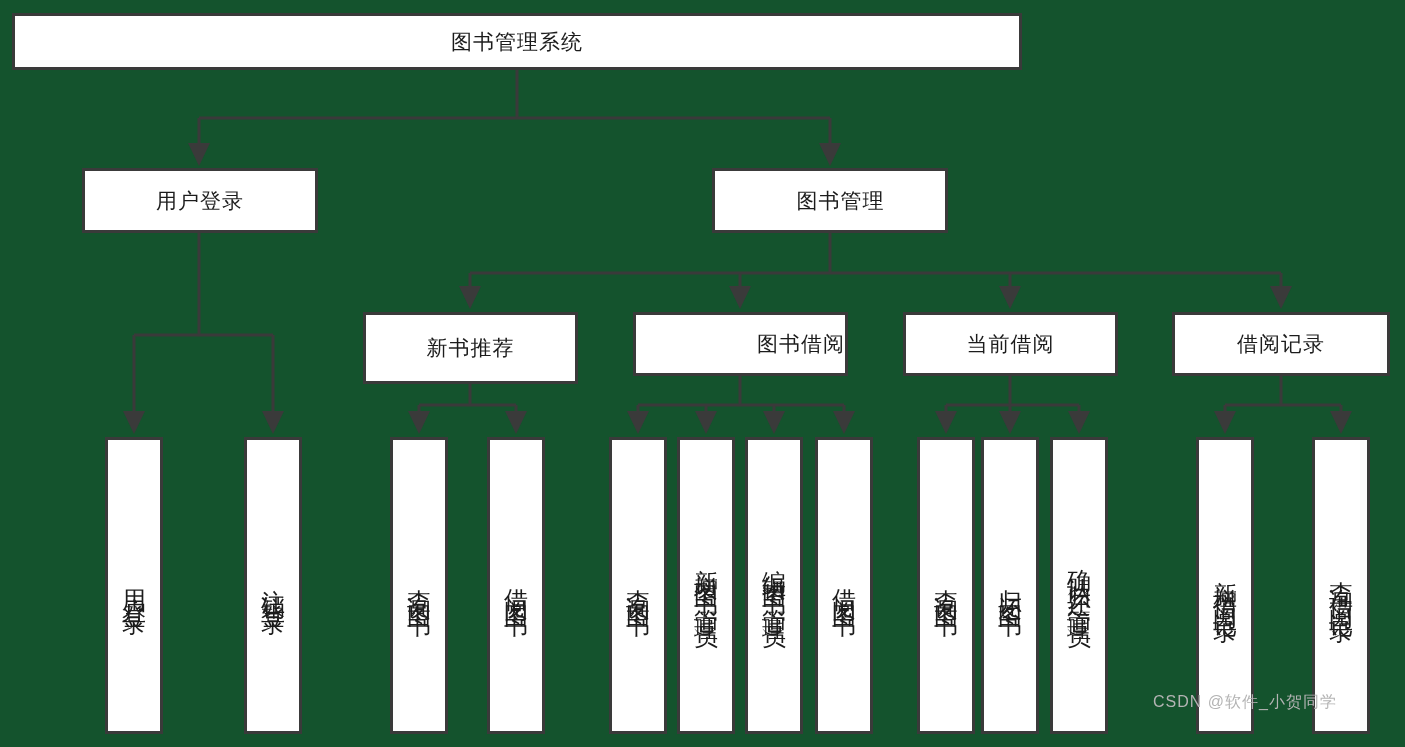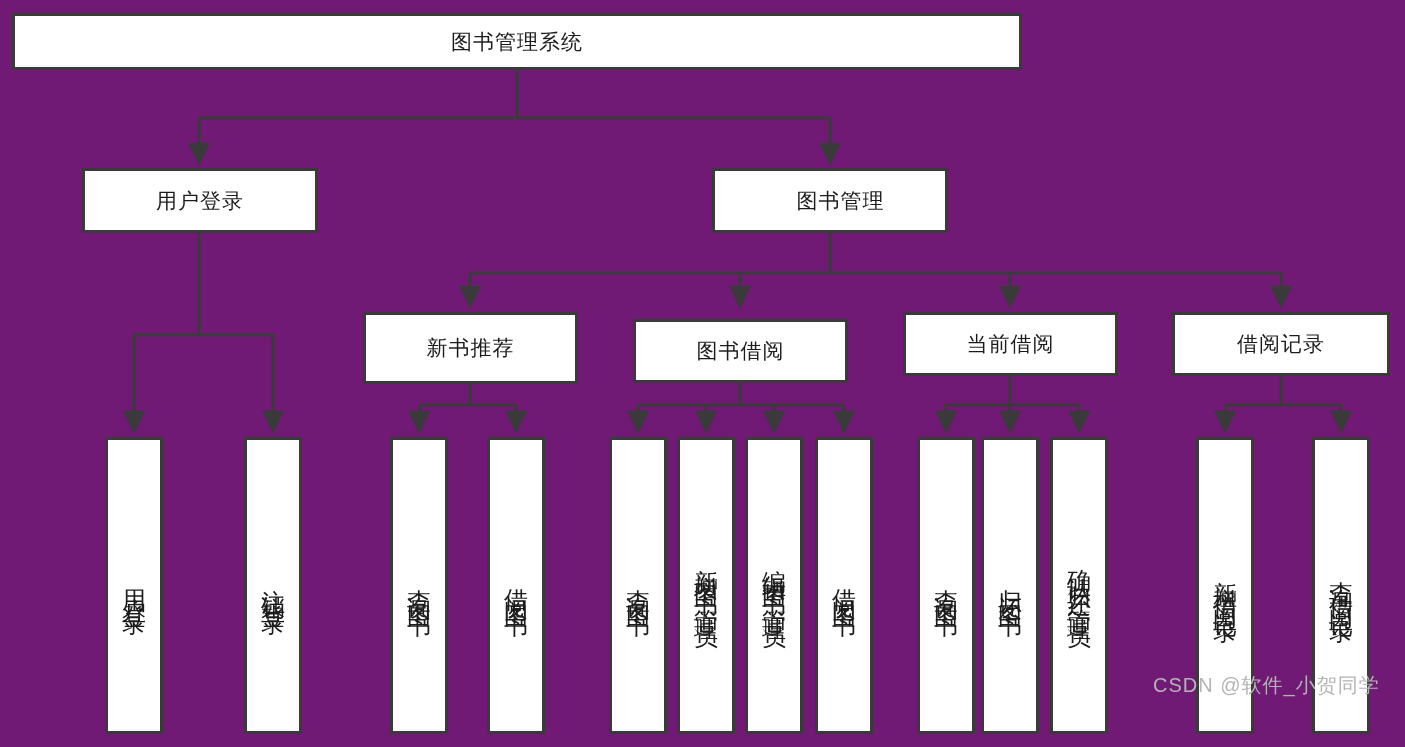--- a/index.html
+++ b/index.html
@@ -1,20 +1,20 @@
 <!DOCTYPE html>
 <html><head>
 <meta charset="utf-8">
 <style>
   html, body { margin: 0; padding: 0; background: #ffffff; }
   .canvas {
     position: relative;
     width: 1405px;
     height: 747px;
-    background: #701a75;
+    background: #14532d;
     font-family: "Liberation Sans", sans-serif;
     overflow: hidden;
   }
   svg.connectors {
     position: absolute;
     left: 0; top: 0;
     width: 1405px; height: 747px;
   }
   svg.connectors path {
     stroke: #3a3a3a;
@@ -43,22 +43,22 @@
   .vbox span {
     writing-mode: vertical-rl;
     text-orientation: mixed;
     font-size: 24px;
     letter-spacing: 8px;
     white-space: nowrap;
   }
   .watermark {
     position: absolute;
     left: 1153px;
-    top: 672px;
-    font-size: 20px;
+    top: 692px;
+    font-size: 16px;
     letter-spacing: 1px;
     color: #b4b4b4;
     white-space: nowrap;
     z-index: 5;
   }
 </style>
 </head>
 <body>
 
 <div class="canvas">
@@ -113,21 +113,21 @@
   <div class="box hbox" style="left:82px; top:168px; width:236px; height:65px;">
     <span>用户登录</span>
   </div>
   <div class="box hbox" style="left:712px; top:168px; width:236px; height:65px;padding-left:21px;">
     <span>图书管理</span>
   </div>
 
   <div class="box hbox" style="left:363px; top:312px; width:215px; height:72px;">
     <span>新书推荐</span>
   </div>
-  <div class="box hbox" style="left:633px; top:319px; width:215px; height:64px;">
+  <div class="box hbox" style="left:633px; top:312px; width:215px; height:64px;justify-content:flex-end;">
     <span>图书借阅</span>
   </div>
   <div class="box hbox" style="left:903px; top:312px; width:215px; height:64px;">
     <span>当前借阅</span>
   </div>
   <div class="box hbox" style="left:1172px; top:312px; width:218px; height:64px;">
     <span>借阅记录</span>
   </div>
 
   <div class="box vbox" style="left:105px; top:437px; width:58px; height:297px;">

